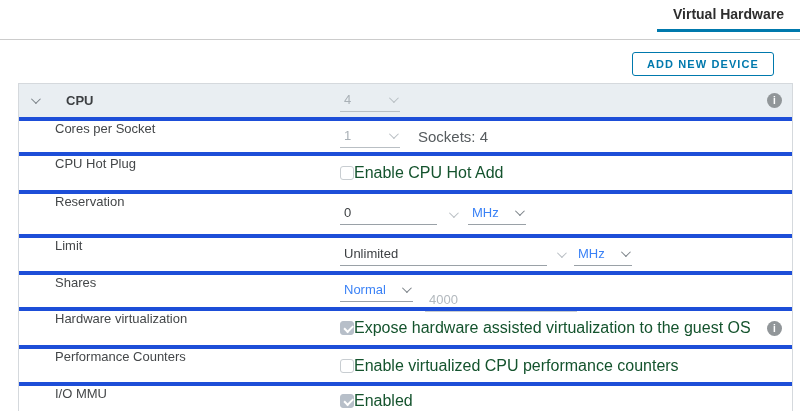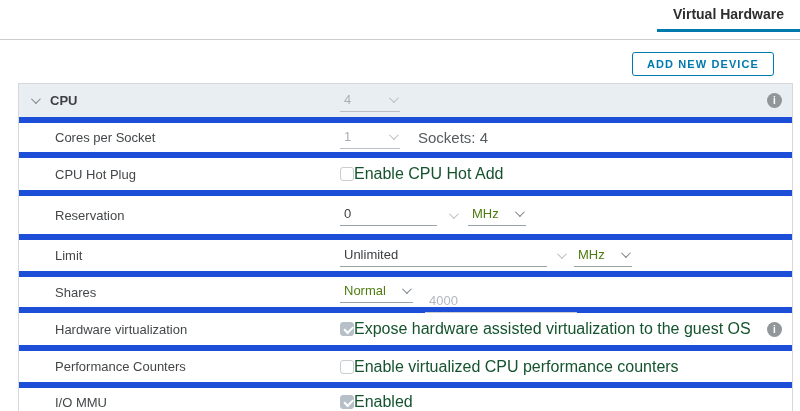--- a/index.html
+++ b/index.html
@@ -19,34 +19,34 @@
     height:24px; padding:0 14px; font-size:11px; font-weight:bold; letter-spacing:1.1px;
     font-family:"Liberation Sans", sans-serif; cursor:pointer; }
 
   
   .panel { margin:6px 7px 0 18px; width:775px; border:1px solid #d5d9dd; background:#fff; }
 
   .section-header { display:flex; align-items:center; height:33px; background:#e9eef2;
     padding:0 10px 0 12px; }
   .section-header.next { height:10px; background:#f1f3f5; border-top:1px solid #d5d9dd; }
   .sec-left { display:flex; align-items:center; width:309px; }
-  .sec-title { font-size:13px; font-weight:bold; color:#3c3f42; margin-left:12px; }
+  .sec-title { font-size:13px; font-weight:bold; color:#3c3f42; margin-left:28px; }
 
-  .row { display:flex; align-items:center; border-top:6px solid #1d4ed8; padding-right:10px; }
+  .row { display:flex; border-top:4px solid #1d4ed8; padding-right:10px; }
   .row .label { width:321px; padding-left:36px; font-size:13px; color:#444749; }
   .controls { display:flex; align-items:center; flex:1; }
 
   
   .chev { display:inline-block; width:7px; height:7px; border-right:1.5px solid #7a8187;
     border-bottom:1.5px solid #7a8187; transform:rotate(45deg) translateY(-2px); }
   .chev.light { border-color:#b8bec3; }
 
   
   .select { display:inline-flex; align-items:center; justify-content:space-between;
-    border-bottom:1px solid #9aa1a7; height:22px; font-size:13px; color:#4d7c0f;
+    border-bottom:1px solid #9aa1a7; height:22px; font-size:13px; color:#3b82f6;
     padding:0 4px 2px 4px; cursor:pointer; }
   .select.disabled { color:#a9b0b6; border-bottom-color:#b9bfc4; cursor:default; }
   .select.disabled .chev { border-color:#b8bec3; }
 
   .uinput { border:none; border-bottom:1px solid #9aa1a7; height:22px; font-size:13px;
     color:#3c3f42; padding:0 4px 2px 4px; background:transparent; outline:none;
     font-family:"Liberation Sans", sans-serif; }
   .uinput.dim { color:#b3b9be; border-bottom-color:#c9cdd1;margin-top:20px; }
 
   

